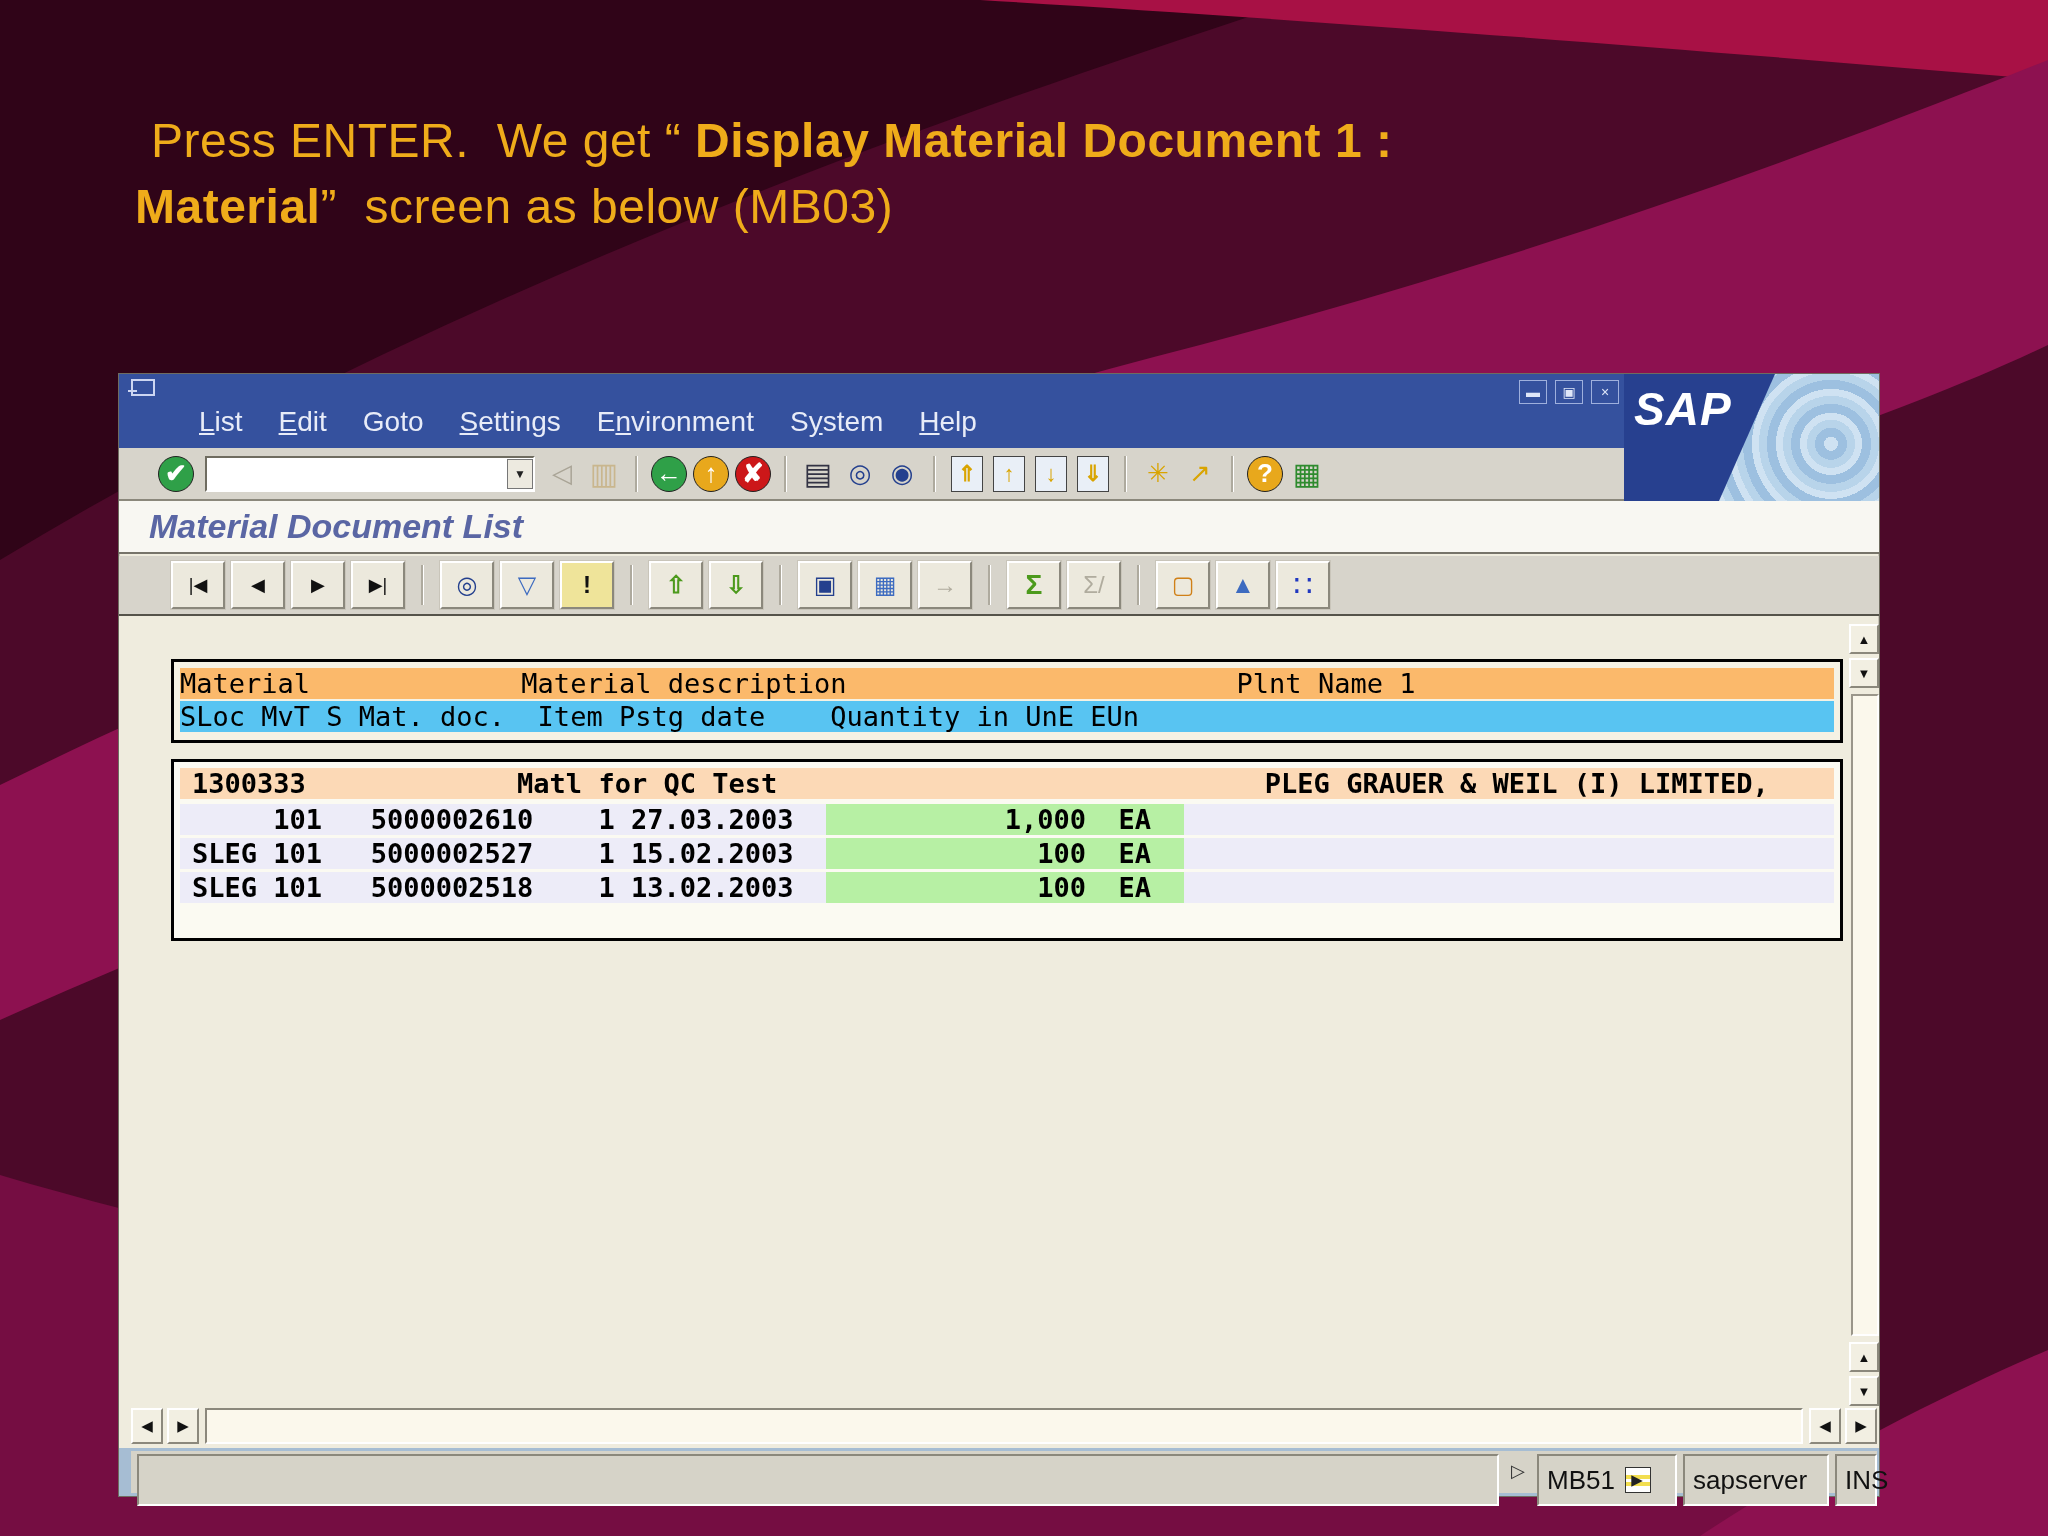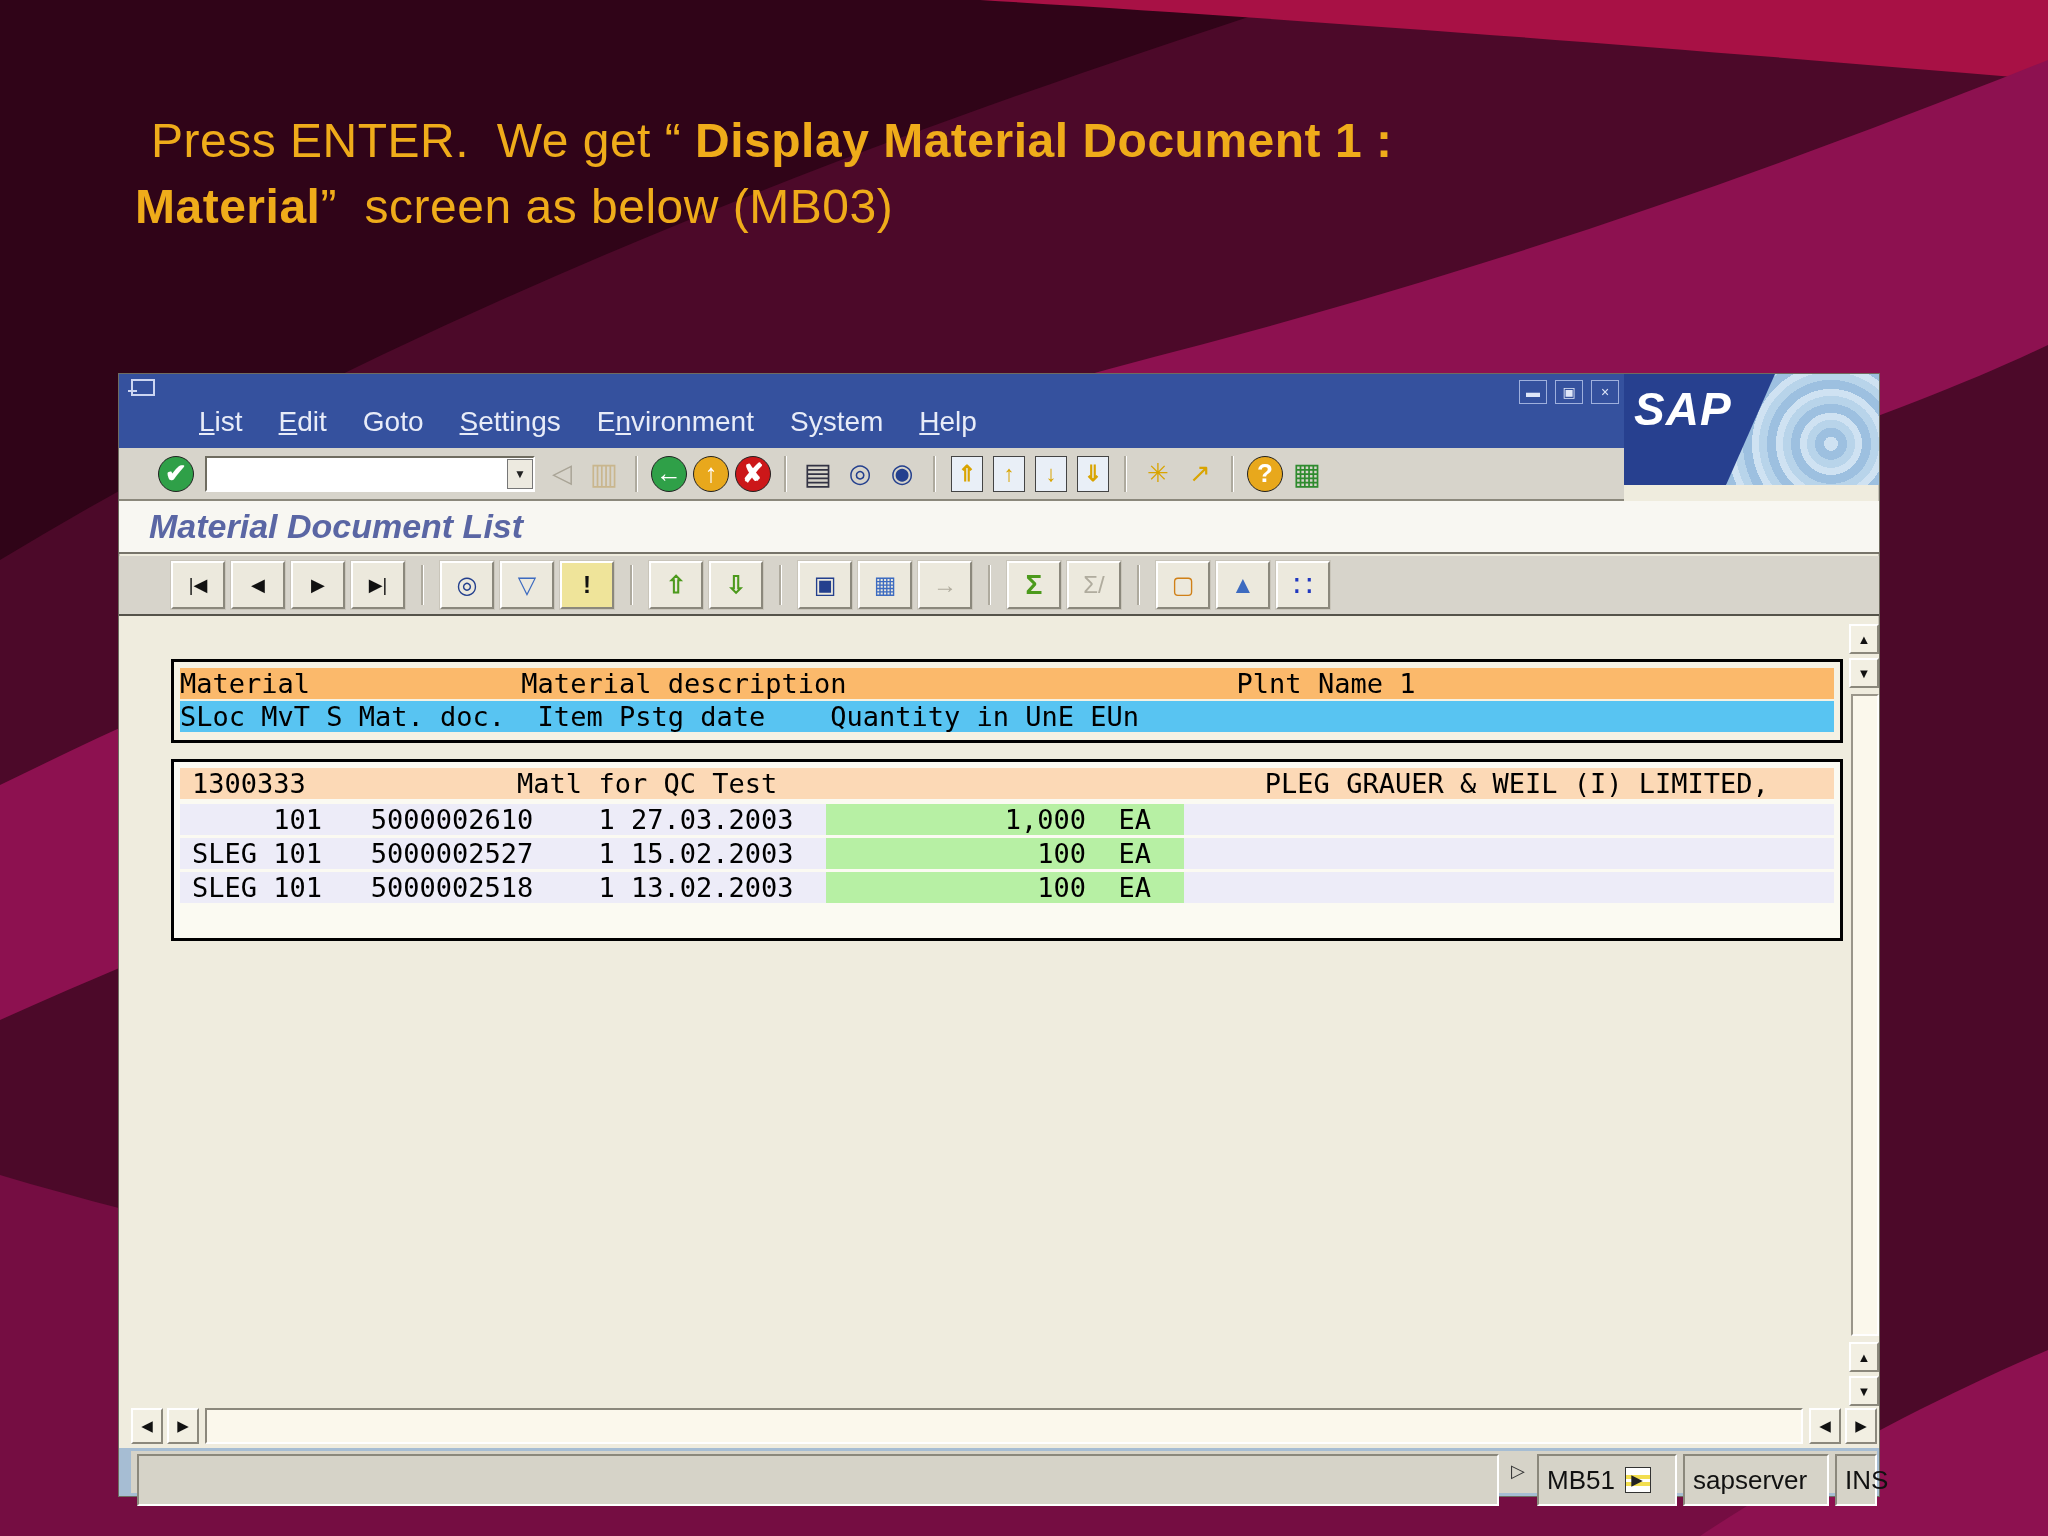--- a/index.html
+++ b/index.html
@@ -23,21 +23,21 @@
   .win-icon:after{content:"";position:absolute;left:-5px;top:9px;width:9px;height:2px;background:#cdd6f2;}
   .menu-items{position:absolute;left:80px;top:32px;display:flex;gap:36px;
     color:#E8ECF8;font-size:28px;}
   .menu-item{cursor:default;white-space:pre;}
   .menu-item .u{text-decoration:underline;}
   .win-controls{position:absolute;right:260px;top:6px;display:flex;gap:8px;}
   .wc{width:26px;height:22px;background:#35519E;border:1px solid #9fb0dd;color:#dfe6f8;
     font-size:14px;display:flex;align-items:center;justify-content:center;}
 
   
-  .logo-panel{position:absolute;left:1505px;top:0;width:255px;height:111px;background:#27408F;overflow:hidden;}
+  .logo-panel{position:absolute;left:1505px;top:0;width:255px;height:127px;background:#27408F;overflow:hidden;}
   .logo-text{position:absolute;left:10px;top:8px;color:#fff;font-size:46px;font-weight:bold;
     font-style:italic;letter-spacing:1px;}
   .ripple{position:absolute;right:0;top:0;width:160px;height:127px;
     background:repeating-radial-gradient(circle at 70% 55%, #cfe2f2 0 7px, #9dc0e0 7px 16px, #b8d4ea 16px 24px);
     clip-path:polygon(35% 0,100% 0,100% 100%,0 100%);}
 
   
   .toolbar{position:absolute;left:0;top:74px;width:1505px;height:53px;background:#D7D4CB;
     border-bottom:2px solid #8b887c;display:flex;align-items:center;padding-left:36px;box-sizing:border-box;}
   .tb-sep{width:2px;height:36px;background:#aeaa9e;border-right:1px solid #fff;margin:0 10px;}
@@ -75,21 +75,21 @@
   .g-navy{color:#24408E;}
   .g-orange{color:#D08018;}
   .g-yellowbg{background:#EFE49A;}
   .g-gray{color:#b0ac9e;}
 
   
   .content{position:absolute;left:0;top:242px;width:1730px;height:790px;background:#EFECDE;}
   .tbox{position:absolute;left:52px;width:1672px;background:#F5F2E4;border:3px solid #000;
     box-sizing:border-box;padding:6px;}
   .tbox.hd{top:43px;height:84px;}
-  .tbox.dt{top:143px;height:182px;background:#FBFAF2;}
+  .tbox.dt{top:143px;height:182px;background:#FBFAF2;font-weight:bold;}
   pre{margin:0;font-family:"DejaVu Sans Mono",monospace;font-size:27px;line-height:31px;white-space:pre;}
   .hrow{height:31px;position:relative;}
   .hrow.orange{background:#FBB96B;margin-bottom:2px;}
   .hrow.blue{background:#58C4F2;}
   .grow{height:31px;padding-left:12px;background:#FCD9B6;margin-bottom:5px;}
   .drow{height:31px;padding-left:12px;background:#EDECF8;margin-bottom:3px;position:relative;}
   .drow pre{position:relative;z-index:2;}
   .qtybg{position:absolute;z-index:1;top:0;bottom:0;left:calc(12px + 39ch);width:22ch;background:#B7F0A4;
     font-family:"DejaVu Sans Mono",monospace;font-size:27px;}
 

